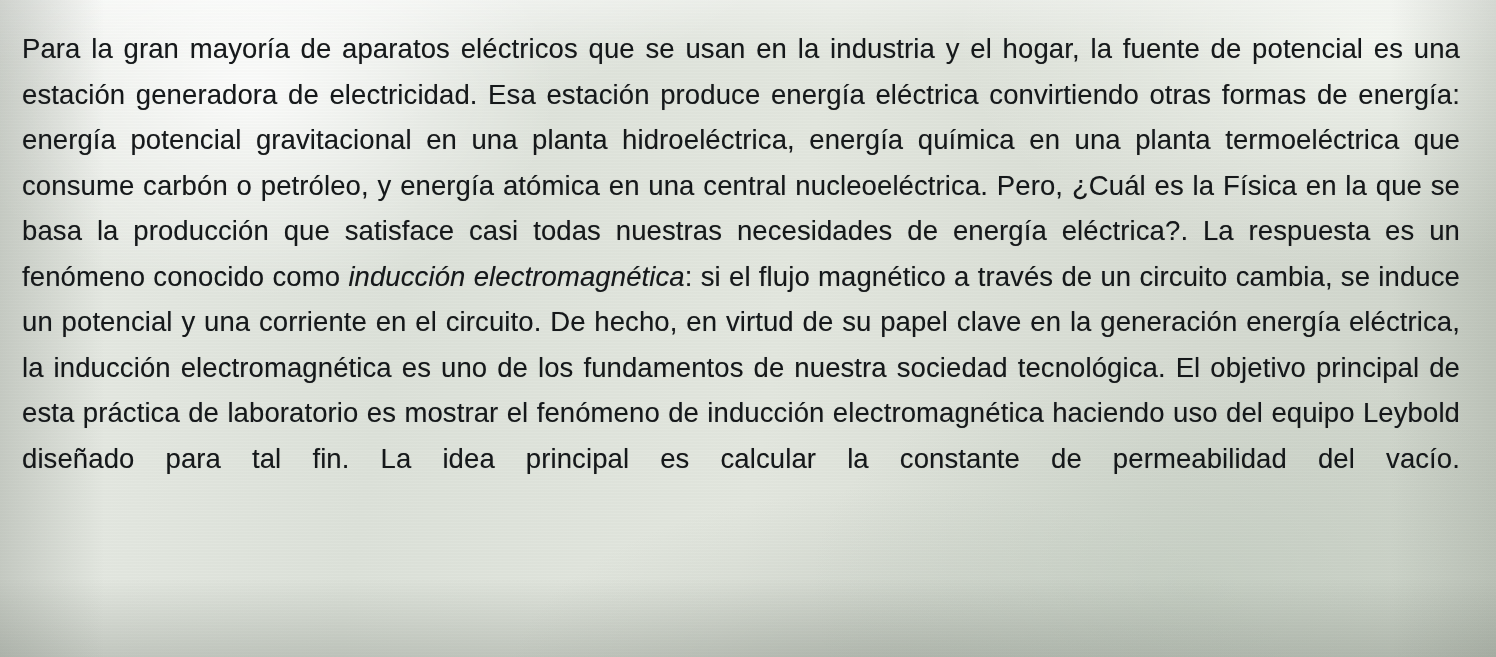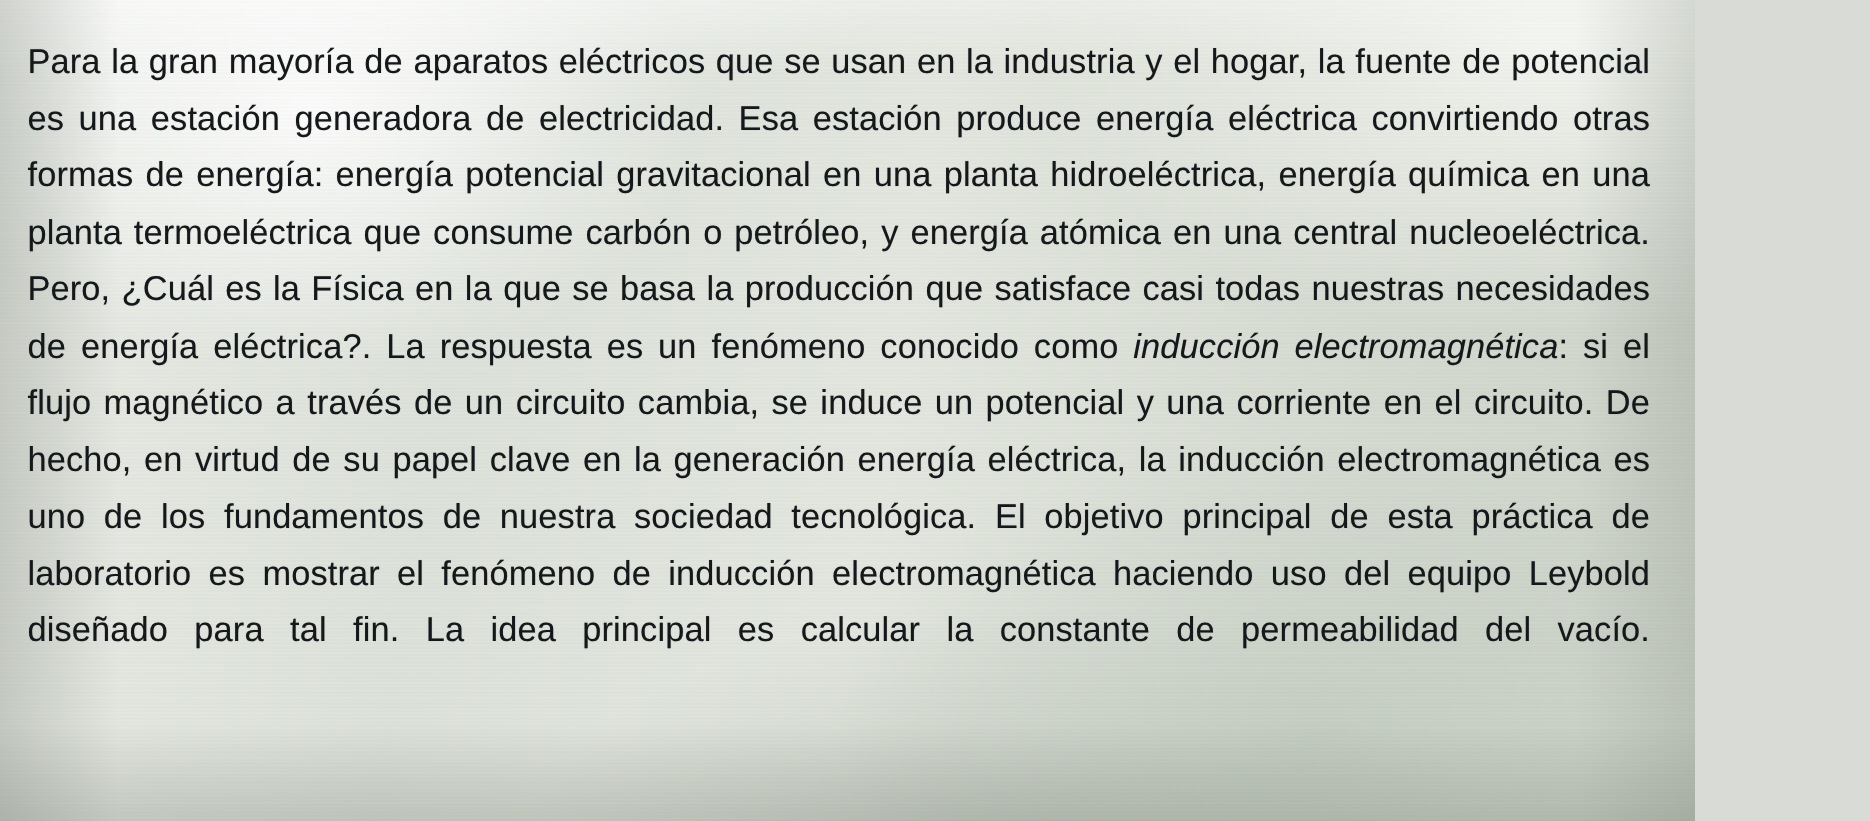--- a/index.html
+++ b/index.html
@@ -11,21 +11,21 @@
     width: 1496px;
     height: 657px;
     overflow: hidden;
     background: #d8dbd6;
     font-family: "Liberation Sans", sans-serif;
   }
 
   
   .scan-page {
     position: relative;
-    width: 1356px;
+    width: 1496px;
     height: 657px;
     box-sizing: border-box;
     background:
       radial-gradient(ellipse 900px 420px at 18% -20%, #ffffff 0%, rgba(255,255,255,0.0) 62%),
       radial-gradient(ellipse 700px 380px at 92% 6%, #f2f5ef 0%, rgba(242,245,239,0) 60%),
       radial-gradient(ellipse 600px 300px at 60% 104%, #c9cfc6 0%, rgba(201,207,198,0) 65%),
       linear-gradient(100deg, #e9ece6 0%, #dde2da 28%, #e3e7df 52%, #d6dbd2 78%, #cfd5cb 100%);
     overflow: hidden;
   }
   

